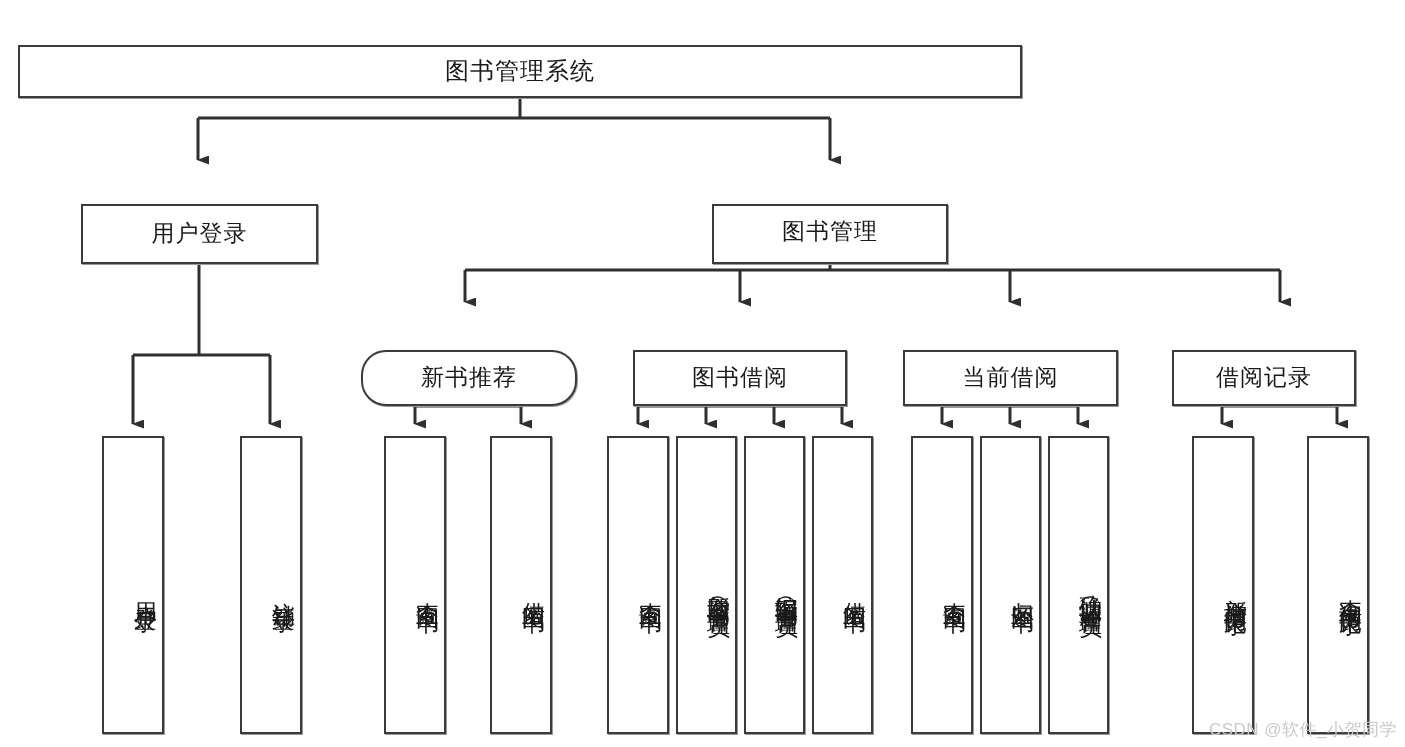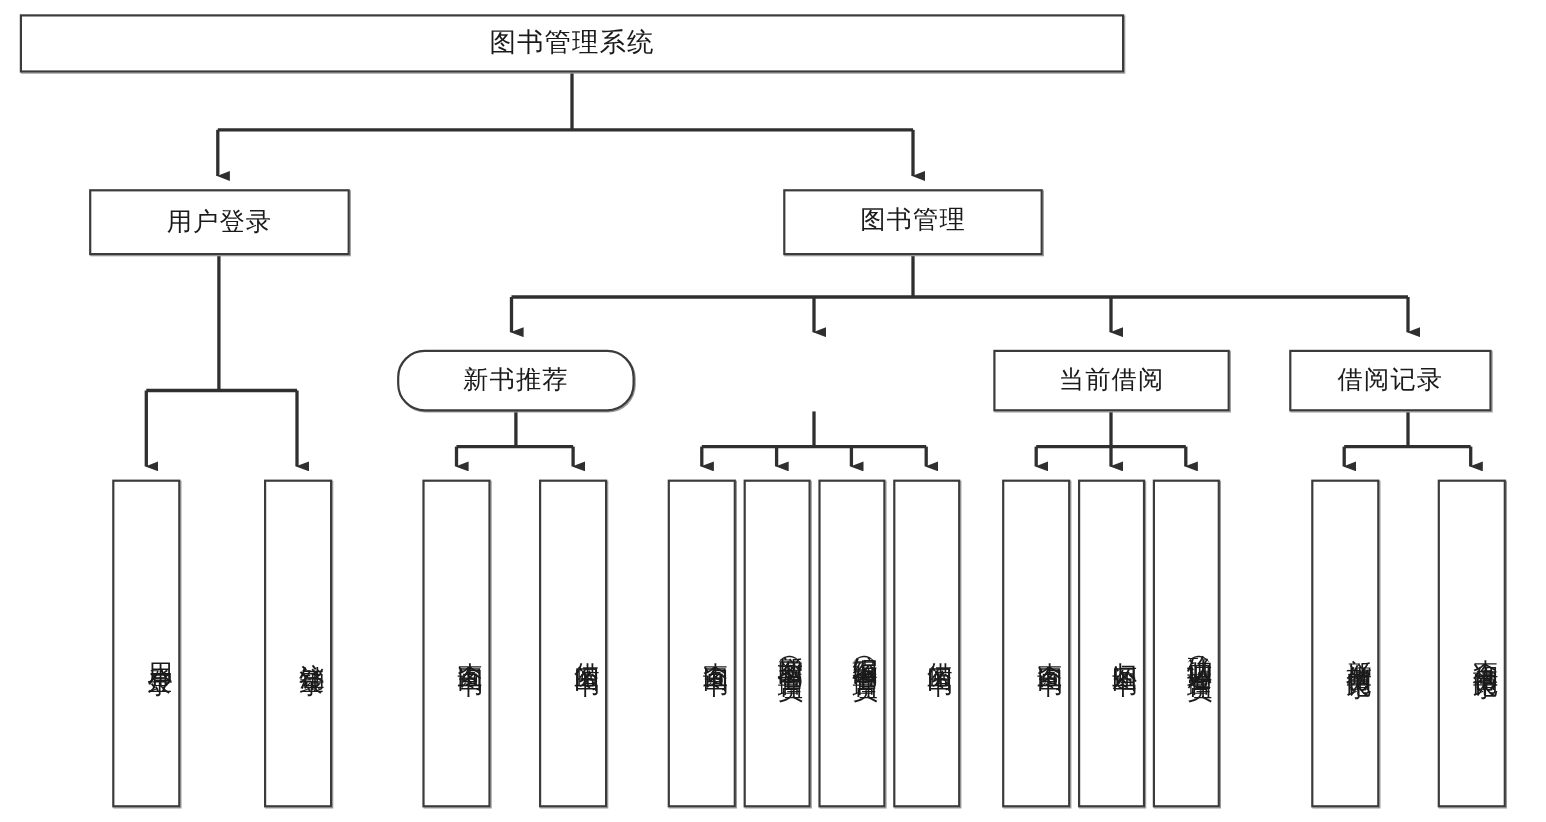--- a/index.html
+++ b/index.html
@@ -33,20 +33,21 @@
     display: flex;
     align-items: center;
     justify-content: center;
     color: #1a1a1a;
     box-shadow: 1px 1px 0 #9a9a9a;
   }
   .node.horiz {
     font-size: 23px;
     letter-spacing: 1px;
     line-height: 1.2;
+    margin-top: 32px;
   }
   .node.vert {
     font-size: 23px;
     writing-mode: vertical-rl;
     text-orientation: upright;
     letter-spacing: 3px;
     padding-top: 10px;
     align-items: flex-start;
     justify-content: center;
   }
@@ -117,20 +118,21 @@
       <path d="M1337,406 L1337,424" marker-end="url(#arrowhead)"></path>
     </g>
   </svg>
 
   <div class="node horiz root" style="left:18px; top:13px; width:1004px; height:53px;">图书管理系统</div>
 
   <div class="node horiz" style="left:81px; top:172px; width:237px; height:60px;">用户登录</div>
   <div class="node horiz" style="left:712px; top:172px; width:236px; height:60px;font-family:Liberation Mono, monospace;">图书管理</div>
 
   <div class="node horiz" style="left:361px; top:318px; width:216px; height:56px;border-radius:25px;">新书推荐</div>
+  <div class="node horiz" style="left:633px; top:318px; width:214px; height:56px;">图书借阅</div>
   <div class="node horiz" style="left:903px; top:318px; width:215px; height:56px;font-family:Liberation Serif, serif;">当前借阅</div>
   <div class="node horiz" style="left:1172px; top:318px; width:184px; height:56px;">借阅记录</div>
 
   <div class="node vert" style="left:102px; top:436px; width:62px; height:298px;">用户登录</div>
   <div class="node vert" style="left:240px; top:436px; width:62px; height:298px;">注销登录</div>
 
   <div class="node vert" style="left:384px; top:436px; width:62px; height:298px;">查询图书</div>
   <div class="node vert" style="left:490px; top:436px; width:62px; height:298px;">借阅图书</div>
 
   <div class="node vert" style="left:607px; top:436px; width:62px; height:298px;">查询图书</div>
@@ -138,14 +140,15 @@
   <div class="node vert" style="left:744px; top:436px; width:61px; height:298px;">编辑图书（管理员）</div>
   <div class="node vert" style="left:812px; top:436px; width:61px; height:298px;">借阅图书</div>
 
   <div class="node vert" style="left:911px; top:436px; width:62px; height:298px;">查询图书</div>
   <div class="node vert" style="left:980px; top:436px; width:61px; height:298px;">归还图书</div>
   <div class="node vert" style="left:1048px; top:436px; width:61px; height:298px;">确认归还（管理员）</div>
 
   <div class="node vert" style="left:1192px; top:436px; width:62px; height:298px;">新增借阅记录</div>
   <div class="node vert" style="left:1307px; top:436px; width:62px; height:298px;">查询借阅记录</div>
 
+  <div class="watermark">CSDN @软件_小贺同学</div>
 
 </div>
 
 </body></html>

